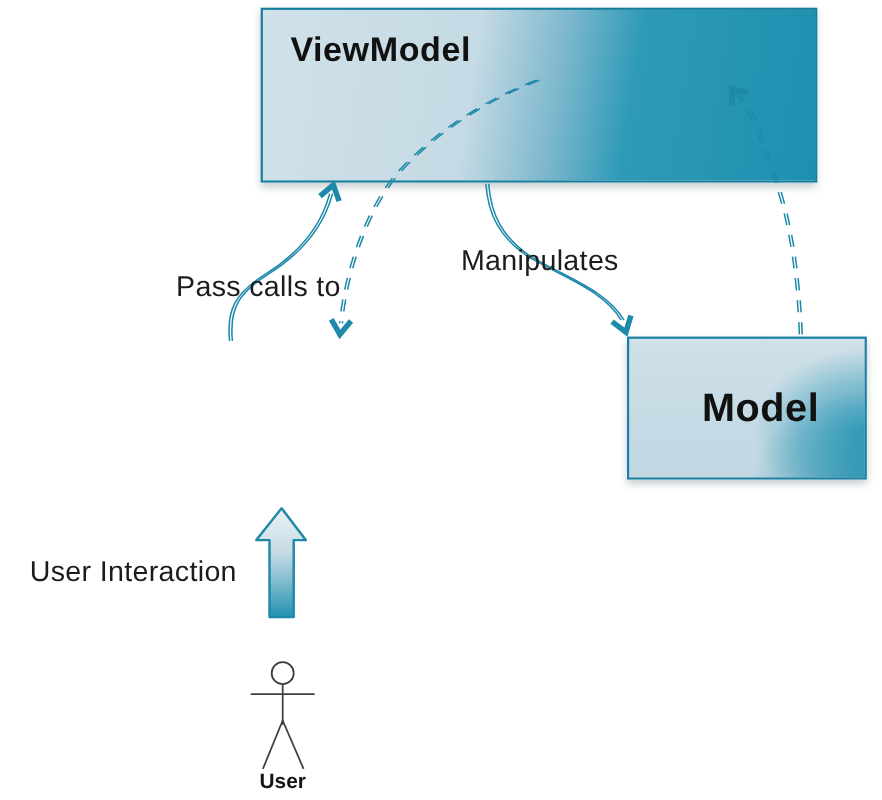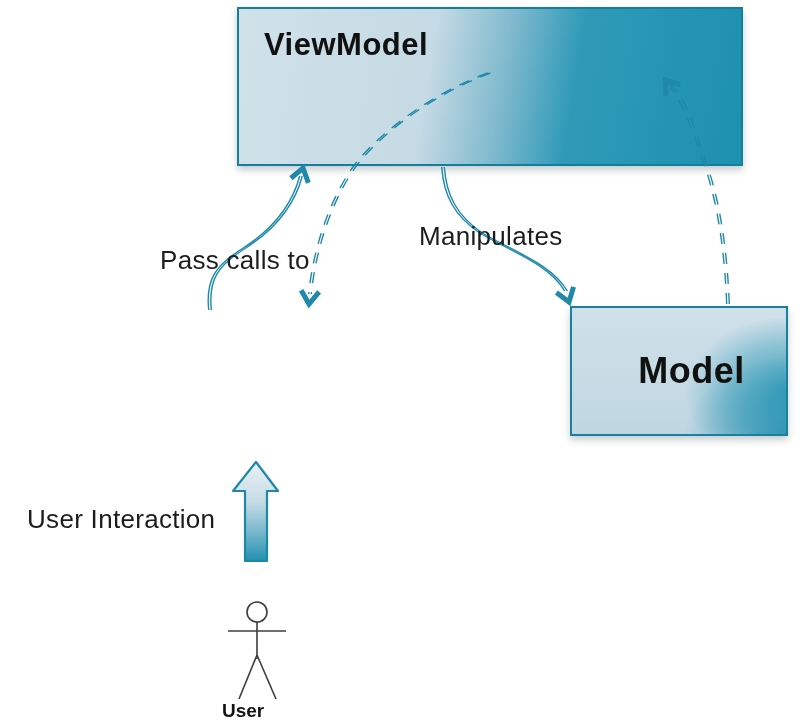--- a/index.html
+++ b/index.html
@@ -39,21 +39,21 @@
   .box-model{left:570px;top:306px;width:218px;height:130px;padding-left:25px;}
   .node-label{font-size:36px;font-weight:700;color:#111;letter-spacing:0.5px;}
   .overlay{position:absolute;left:0;top:0;width:802px;height:727px;pointer-events:none;}
   .edge-label{
     position:absolute;font-size:26px;color:#1c1c1c;letter-spacing:0.3px;white-space:nowrap;
   }
   .lbl-pass{left:112px;top:245px;margin-left:48px;}
   .lbl-manip{left:419px;top:221px;}
   .lbl-userint{left:27px;top:504px;}
   .lbl-user{
-    position:absolute;left:222px;top:700px;width:70px;text-align:left;
+    position:absolute;left:222px;top:700px;width:70px;text-align:center;
     font-size:19px;font-weight:600;color:#141414;
   }
 </style>
 </head>
 <body>
 
 <div class="canvas">
 
   <div class="box box-viewmodel">
     <div class="viewmodel-label">ViewModel</div>

